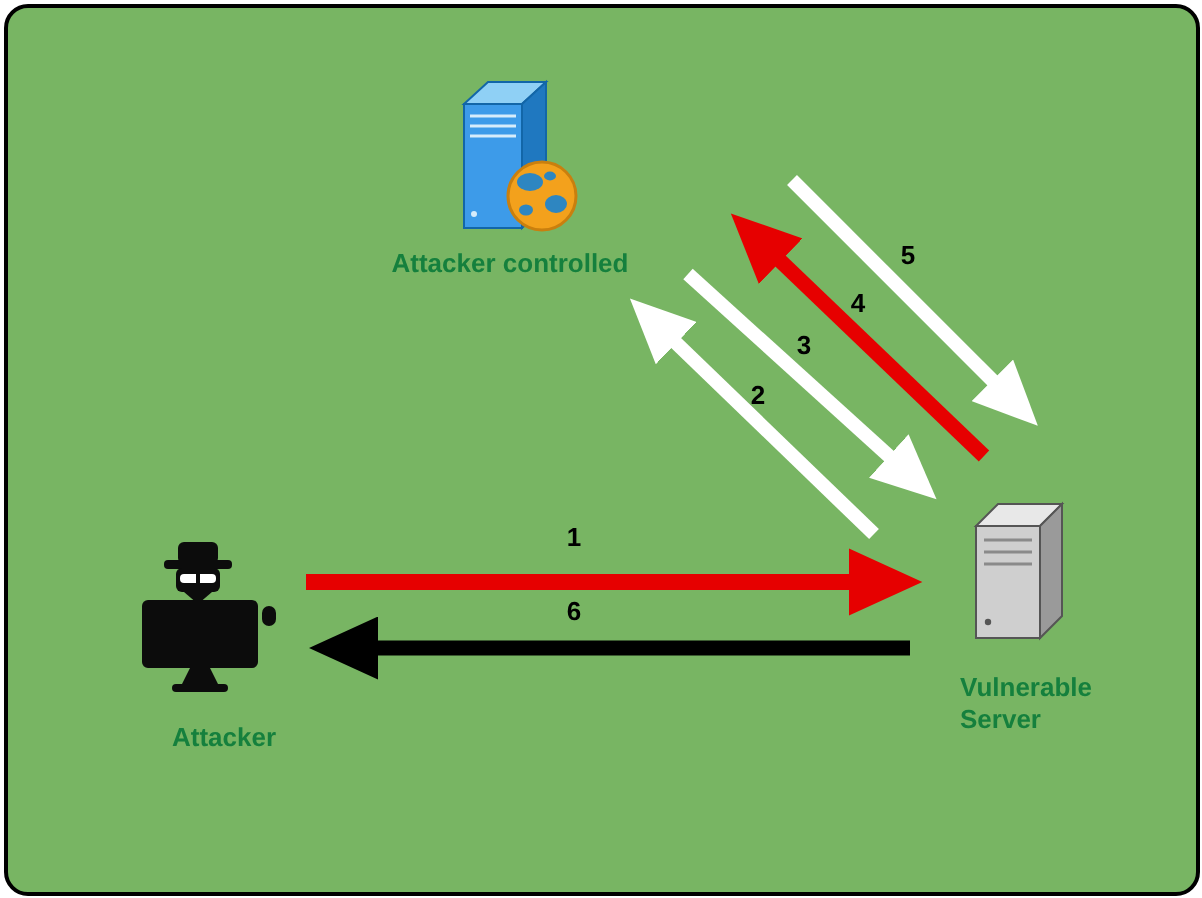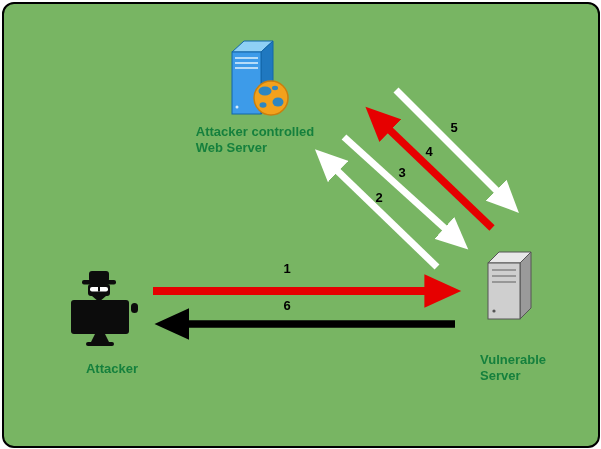--- a/index.html
+++ b/index.html
@@ -96,26 +96,25 @@
       <rect x="488" y="263" width="32" height="56" fill="#cfcfcf" stroke="#555555" stroke-width="1"></rect>
       <line x1="492" y1="270" x2="516" y2="270" stroke="#8a8a8a" stroke-width="1.6"></line>
       <line x1="492" y1="276" x2="516" y2="276" stroke="#8a8a8a" stroke-width="1.6"></line>
       <line x1="492" y1="282" x2="516" y2="282" stroke="#8a8a8a" stroke-width="1.6"></line>
       <circle cx="494" cy="311" r="1.6" fill="#555555"></circle>
     </g>
   </svg>
 
   <div class="lbl" style="left:255px;top:124px;">
     <div>Attacker controlled</div>
-    <div>Web Server</div>
   </div>
 
   <div class="lbl" style="left:112px;top:361px;">Attacker</div>
 
-  <div class="lbl" style="left:513px;top:352px;">
+  <div class="lbl" style="left:513px;top:336px;">
     <div>Vulnerable</div>
     <div>Server</div>
   </div>
 
   <div class="num" style="left:287px;top:261px;">1</div>
   <div class="num" style="left:379px;top:190px;">2</div>
   <div class="num" style="left:402px;top:165px;">3</div>
   <div class="num" style="left:429px;top:144px;">4</div>
   <div class="num" style="left:454px;top:120px;">5</div>
   <div class="num" style="left:287px;top:298px;">6</div>

